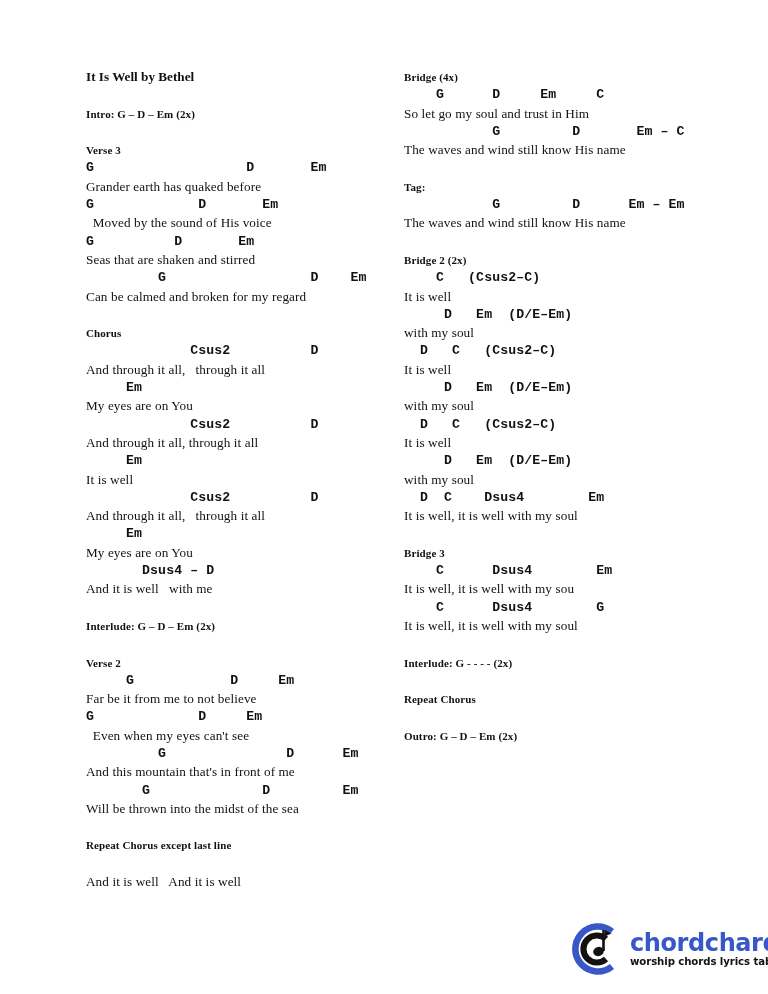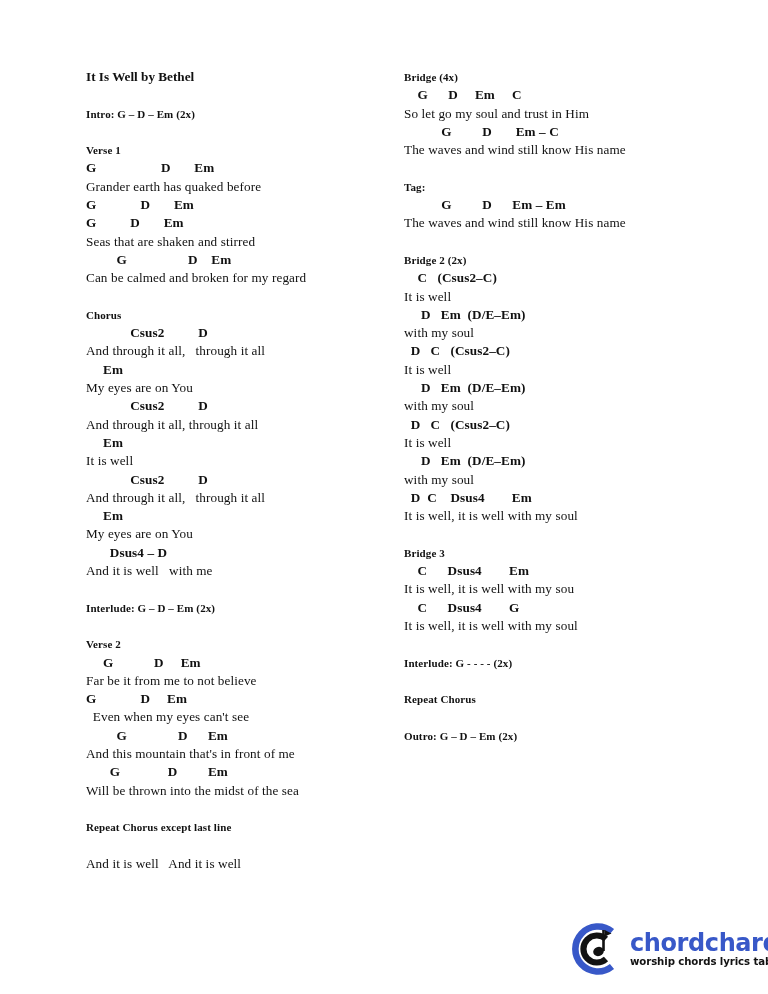--- a/index.html
+++ b/index.html
@@ -41,21 +41,21 @@
   
   .section-head {
     font-family: "Liberation Serif", "DejaVu Serif", serif;
     font-weight: bold;
     font-size: 11px;
     line-height: 18.3px;
     white-space: pre;
     letter-spacing: .1px;
   }
   .chord-line {
-    font-family: Liberation Serif, serif;
+    font-family: Liberation Mono, monospace;
     font-weight: bold;
     font-size: 13.2px;
     line-height: 18.3px;
     white-space: pre;
     letter-spacing: .1px;
   }
   .lyric-line {
     font-family: "Liberation Serif", "DejaVu Serif", serif;
     font-weight: normal;
     font-size: 13.2px;
@@ -119,24 +119,25 @@
 
 <div class="page">
 
   <div class="columns">
 
     <div class="col col-left">
         <div class="title">It Is Well by Bethel</div>
         <div class="spacer">&nbsp;</div>
         <div class="section-head">Intro: G – D – Em (2x)</div>
         <div class="spacer">&nbsp;</div>
-        <div class="section-head">Verse 1</div>
+        <div class="section-head">Verse 3</div>
         <div class="chord-line">G                   D       Em</div>
         <div class="lyric-line">Grander earth has quaked before</div>
         <div class="chord-line">G             D       Em</div>
+        <div class="lyric-line">  Moved by the sound of His voice</div>
         <div class="chord-line">G          D       Em</div>
         <div class="lyric-line">Seas that are shaken and stirred</div>
         <div class="chord-line">         G                  D    Em</div>
         <div class="lyric-line">Can be calmed and broken for my regard</div>
         <div class="spacer">&nbsp;</div>
         <div class="section-head">Chorus</div>
         <div class="chord-line">             Csus2          D</div>
         <div class="lyric-line">And through it all,   through it all</div>
         <div class="chord-line">     Em</div>
         <div class="lyric-line">My eyes are on You</div>

